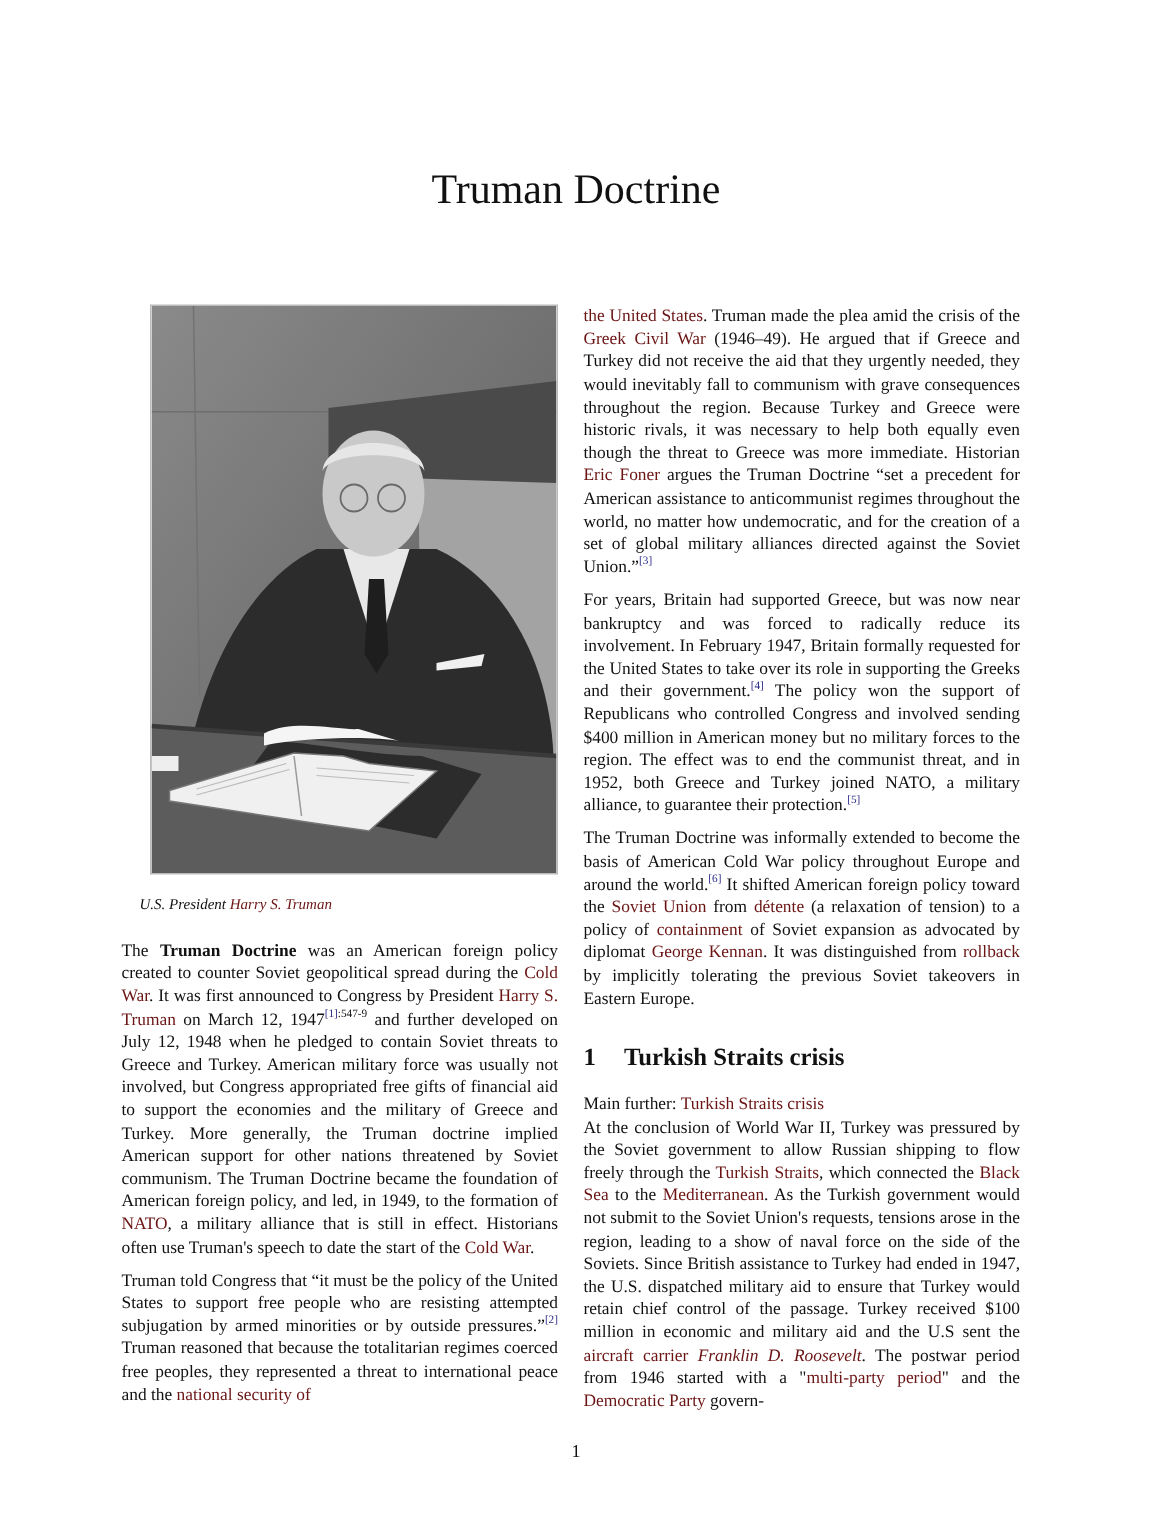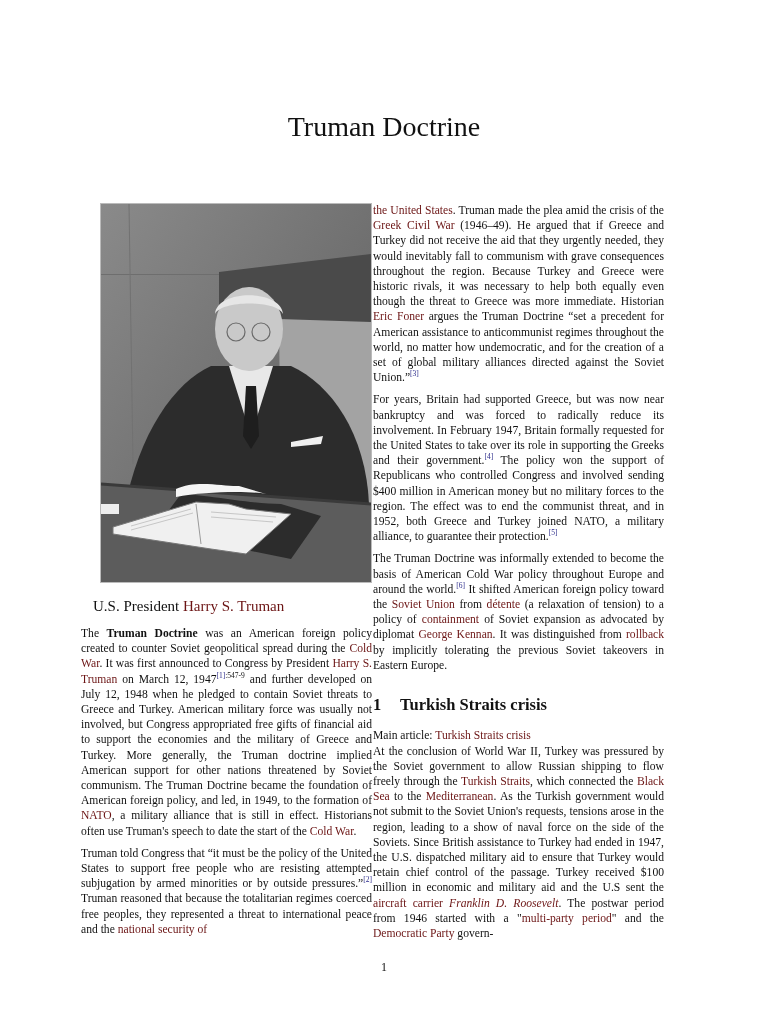--- a/index.html
+++ b/index.html
@@ -2,24 +2,24 @@
 <html><head>
 <meta charset="utf-8">
 <style>
   html, body { margin: 0; padding: 0; background: #ffffff; }
   body { width: 768px; height: 1024px; position: relative; overflow: hidden;
          font-family: "Liberation Serif", "DejaVu Serif", serif; color: #111; }
   .title { position: absolute; top: 111px; left: 0; width: 768px; text-align: center;
            font-size: 28px; font-weight: normal; margin: 0; color: #111; }
   .col { position: absolute; top: 203px; width: 291px; font-size: 11.6px; line-height: 15.2px;
          text-align: justify; hyphens: auto; }
-  .col-right { left: 373px; }
+  .col-right { left: 389px; }
   .figure { position: absolute; left: 100px; top: 203px; width: 270px; height: 378px;
             overflow: hidden; border: 1px solid #bbb; }
-  .caption { position: absolute; left: 93px; top: 598px; font-size: 15px; }
+  .caption { position: absolute; left: 93px; top: 598px; font-size: 10px; font-style: italic; }
   .left-text { position: absolute; left: 81px; top: 626px; width: 291px; font-size: 11.6px;
                line-height: 15.2px; text-align: justify; }
   p { margin: 0 0 7px 0; }
   a.link { color: #6b1414; text-decoration: none; }
   sup.ref { color: #2a2a8a; font-size: 7.5px; line-height: 0; vertical-align: super; }
   sup.pg { font-size: 7.5px; line-height: 0; vertical-align: super; }
   b { font-weight: bold; }
   .section-heading { margin: 24px 0 16px 0; font-size: 16.5px; font-weight: bold; display: flex; }
   .section-heading .num { width: 27px; }
   .main-article { margin: 0; }
@@ -85,20 +85,20 @@
   <p>
     <span>The Truman Doctrine was informally extended to become the basis of American Cold War policy throughout Europe and around the world.</span><sup class="ref">[6]</sup><span> It shifted American foreign policy toward the </span><a class="link">Soviet Union</a><span> from </span><a class="link">détente</a><span> (a relaxation of tension) to a policy of </span><a class="link">containment</a><span> of Soviet expansion as advocated by diplomat </span><a class="link">George Kennan</a><span>. It was distinguished from </span><a class="link">rollback</a><span> by implicitly tolerating the previous Soviet takeovers in Eastern Europe.</span>
   </p>
 
   <h2 class="section-heading">
     <span class="num">1</span>
     <span>Turkish Straits crisis</span>
   </h2>
 
   <p class="main-article">
-    <span>Main article: </span><a class="link">Turkish Straits crisis</a>
+    <span>Main further: </span><a class="link">Turkish Straits crisis</a>
   </p>
   <p>
     <span> At the conclusion of World War II, Turkey was pressured by the Soviet government to allow Russian shipping to flow freely through the </span><a class="link">Turkish Straits</a><span>, which connected the </span><a class="link">Black Sea</a><span> to the </span><a class="link">Mediterranean</a><span>. As the Turkish government would not submit to the Soviet Union's requests, tensions arose in the region, leading to a show of naval force on the side of the Soviets. Since British assistance to Turkey had ended in 1947, the U.S. dispatched military aid to ensure that Turkey would retain chief control of the passage. Turkey received $100 million in economic and military aid and the U.S sent the </span><a class="link">aircraft carrier</a><span> </span><a class="link" style="font-style: italic;">Franklin D. Roosevelt</a><span>. The postwar period from 1946 started with a "</span><a class="link">multi-party period</a><span>" and the </span><a class="link">Democratic Party</a><span> govern-</span>
   </p>
 </div>
 
 <div class="page-number">1</div>
 
 </body></html>

